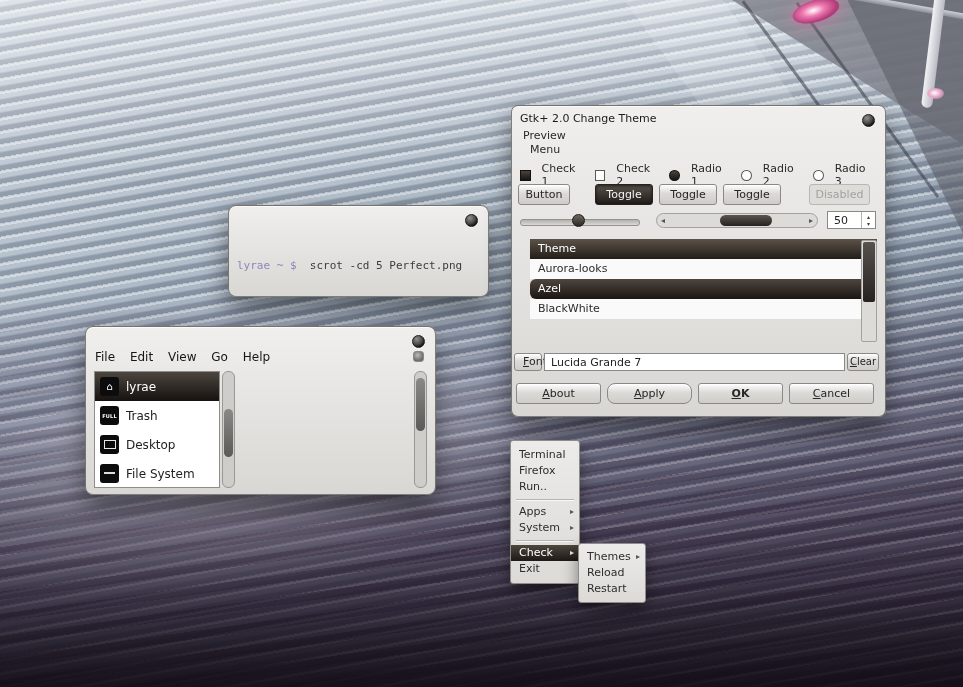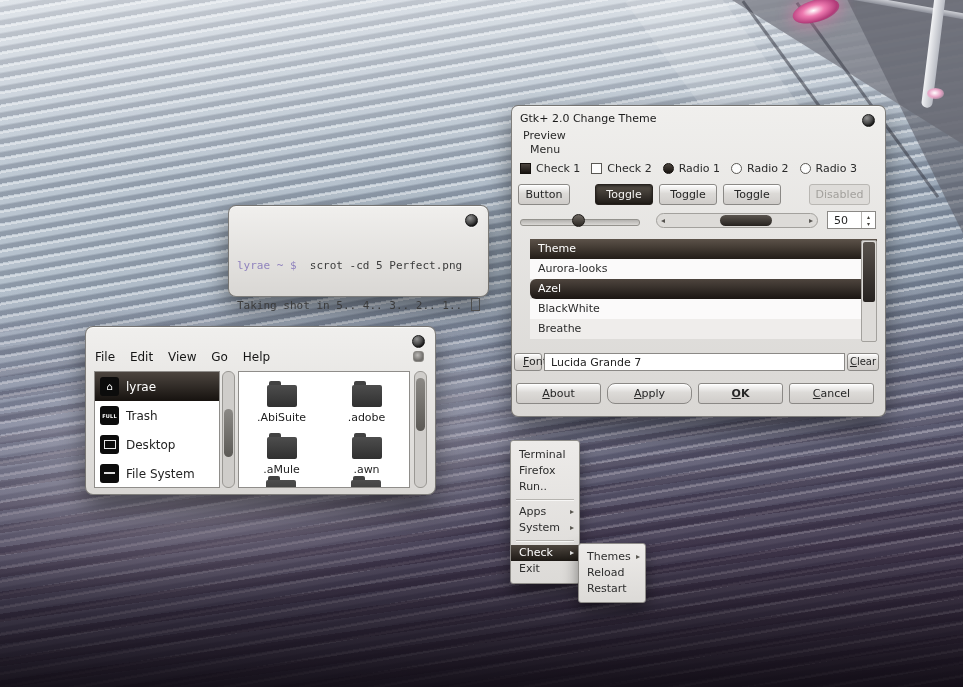--- a/index.html
+++ b/index.html
@@ -105,21 +105,21 @@
   .folder-name{font-size:11px;color:#1d1d1d;margin-top:4px;}
   .folder-partial{position:absolute;}
   .fp1{left:27px;top:104px;}
   .fp2{left:112px;top:104px;}
   
   .gtkdlg{left:511px;top:105px;width:373px;height:310px;border-radius:7px;}
   .gtkdlg .title{position:absolute;left:8px;top:6px;font-size:11px;color:#1b1b1b;}
   .gtkdlg .lbl-preview{position:absolute;left:11px;top:23px;font-size:11px;color:#2a2a2a;}
   .gtkdlg .lbl-menu{position:absolute;left:18px;top:37px;font-size:11px;color:#2a2a2a;}
   .chkrow{position:absolute;left:8px;top:56px;display:flex;align-items:center;font-size:11px;color:#2a2a2a;}
-  .chkrow .grp{display:flex;align-items:center;gap:5px;margin-right:11px;}
+  .chkrow .grp{display:flex;align-items:center;gap:11px;margin-right:11px;}
   .cbox{width:11px;height:11px;border:1px solid #5a5854;background:#fdfdfd;box-sizing:border-box;}
   .cbox.on{background:linear-gradient(#4b443e,#17130f);border-color:#14100d;}
   .rad{width:11px;height:11px;border:1px solid #5a5854;background:#fdfdfd;border-radius:50%;box-sizing:border-box;}
   .rad.on{background:linear-gradient(#4b443e,#17130f);border-color:#14100d;}
   .gbtn{position:absolute;height:21px;line-height:19px;text-align:center;font-size:11px;color:#272727;
     background:linear-gradient(#fefefe,#dcdad7 45%,#cfccc9);border:1px solid #8b8986;border-radius:3px;
     box-shadow:inset 0 1px 0 rgba(255,255,255,.9);box-sizing:border-box;}
   .gbtn.pressed{background:linear-gradient(#575149,#201c18);color:#f3f2f0;border-color:#27221e;
     box-shadow:inset 0 1px 3px rgba(0,0,0,.6);}
   .gbtn.disabled{background:#dedcd9;color:#a3a19d;border-color:#b9b7b3;box-shadow:none;}
@@ -187,21 +187,20 @@
 <div class="cable c2"></div>
 <div class="rod"></div>
 <div class="pole"></div>
 <div class="lamp-pink"></div>
 <div class="lamp-pink-small"></div>
 
 <div class="window terminal">
   <span class="win-btn"></span>
   <div class="body">
     <div class="line"><span class="prompt">lyrae ~ $</span><span class="cmd">  scrot -cd 5 Perfect.png</span></div>
-    <div class="line"><span class="out">Taking shot in 5.. 4.. 3.. 2.. 1.. </span><span class="cursor"></span></div>
   </div>
 </div>
 
 <div class="window filemgr">
   <span class="win-btn"></span>
   <div class="menubar">
     <span class="menu-item">File</span>
     <span class="menu-item">Edit</span>
     <span class="menu-item">View</span>
     <span class="menu-item">Go</span>
@@ -229,40 +228,20 @@
     <div class="place">
       <span class="pl-icon pi-fs"></span>
       <span>File System</span>
     </div>
   </div>
 
   <div class="vscroll scroll-mid">
       <div class="thumb"></div>
     </div>
 
-  <div class="pane files">
-    <div class="folder">
-      <div class="folder-icon"></div>
-      <div class="folder-name">.AbiSuite</div>
-    </div>
-    <div class="folder">
-      <div class="folder-icon"></div>
-      <div class="folder-name">.adobe</div>
-    </div>
-    <div class="folder">
-      <div class="folder-icon"></div>
-      <div class="folder-name">.aMule</div>
-    </div>
-    <div class="folder">
-      <div class="folder-icon"></div>
-      <div class="folder-name">.awn</div>
-    </div>
-    <div class="folder-icon folder-partial fp1"></div>
-    <div class="folder-icon folder-partial fp2"></div>
-  </div>
 
   <div class="vscroll scroll-right">
       <div class="thumb"></div>
     </div>
 </div>
 
 <div class="window gtkdlg">
   <div class="title">Gtk+ 2.0 Change Theme</div>
   <span class="win-btn"></span>
 
@@ -316,21 +295,20 @@
   </div>
 
   <div class="tlist">
     <div class="hdr">
       <span>Theme</span>
       <span class="dd">▼</span>
     </div>
     <div class="trow odd">Aurora-looks</div>
     <div class="trow selected">Azel</div>
     <div class="trow odd">BlackWhite</div>
-    <div class="trow even">Breathe</div>
   </div>
   <div class="tlist-scroll">
       <div class="thumb"></div>
     </div>
 
   <div class="gbtn fontrow-y" style="left:2px;width:28px;height:18px;line-height:16px;padding-left:8px;">
       <span class="mnemo">Font</span>
     </div>
   <div class="ffield">Lucida Grande 7</div>
   <div class="gbtn fontrow-y" style="left:335px;width:32px;height:18px;line-height:16px;font-size:10px;">

